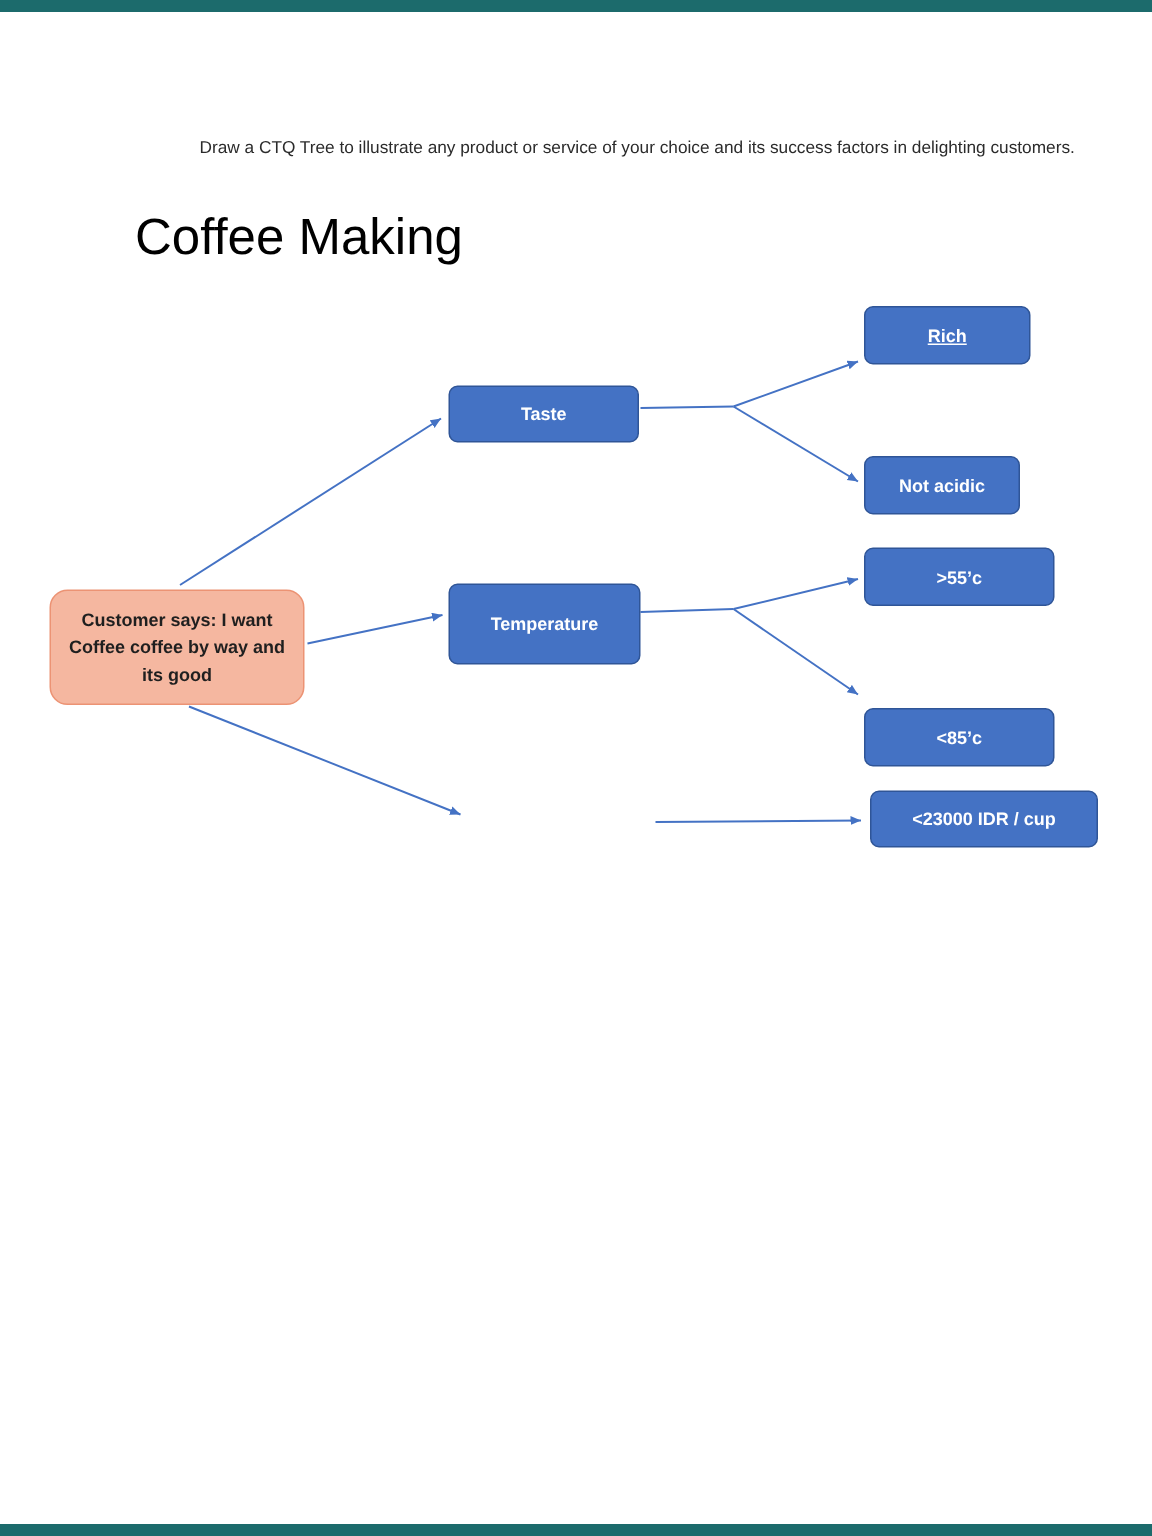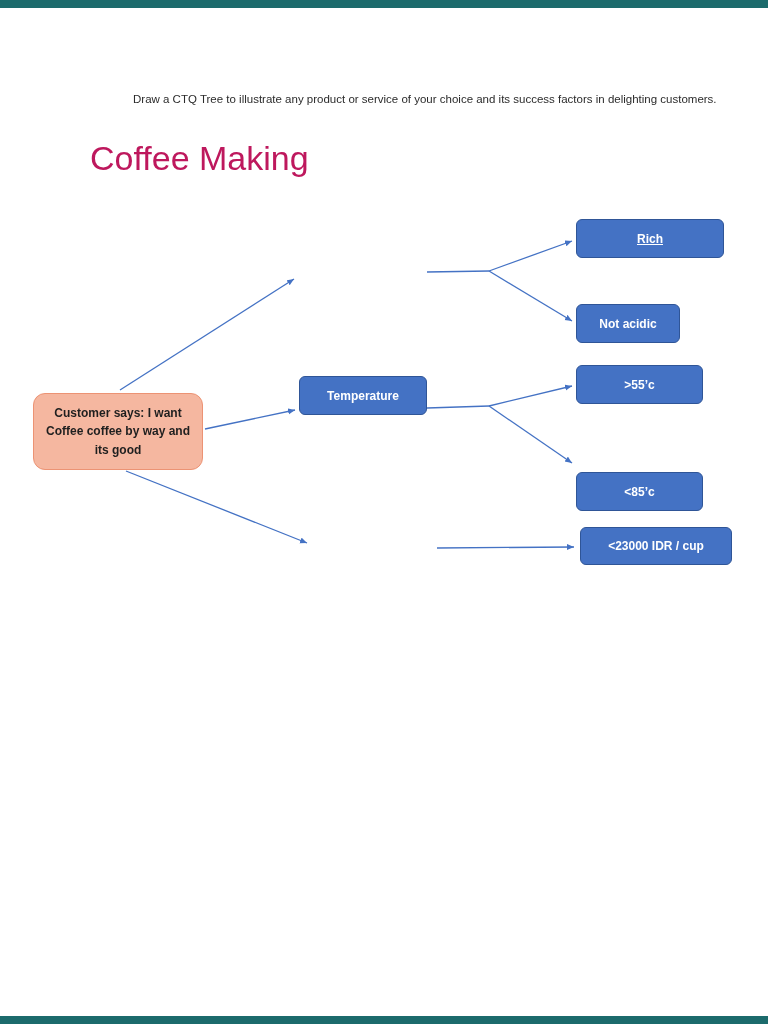--- a/index.html
+++ b/index.html
@@ -21,21 +21,21 @@
   .band{position:absolute;left:0;width:768px;height:8px;background:var(--band);}
   .band.top{top:0;}
   .band.bottom{bottom:0;}
 
   .instructions{
     position:absolute;left:92px;top:91px;width:585px;
     font-size:11.5px;line-height:1.45;color:#2b2b2b;margin-left:41px;
   }
   .doc-title{
     position:absolute;left:90px;top:139px;
-    font-size:34px;font-weight:400;color:#be185d;
+    font-size:34px;font-weight:400;color:#000000;
   }
 
   svg.connectors{
     position:absolute;left:0;top:0;width:768px;height:1024px;
     pointer-events:none;
   }
   .connector{stroke:var(--connector);stroke-width:1.3;fill:none;}
   .arrowhead{fill:var(--connector);}
 
   .node{
@@ -59,23 +59,23 @@
     color:#1f1f1f;
     font-size:12px;
     line-height:1.55;
     padding:4px 8px;
   }
   .node.root .label{white-space:pre-line;}
 
   
   #node-root{left:33px;top:393px;width:170px;height:77px;}
   #node-taste{left:299px;top:257px;width:127px;height:38px;}
-  #node-temperature{left:299px;top:376px;width:128px;height:39px;}
+  #node-temperature{left:299px;top:389px;width:128px;height:54px;}
   #node-cost{left:311px;top:529px;width:126px;height:38px;}
-  #node-rich{left:576px;top:219px;width:148px;height:39px;text-decoration:underline;}
+  #node-rich{left:576px;top:204px;width:111px;height:39px;text-decoration:underline;}
   #node-not-acidic{left:576px;top:304px;width:104px;height:39px;}
   #node-gt55c{left:576px;top:365px;width:127px;height:39px;}
   #node-lt85c{left:576px;top:444px;width:127px;height:39px;margin-top:28px;}
   #node-cost-target{left:580px;top:527px;width:152px;height:38px;}
 </style>
 </head>
 <body>
 
 <div id="page">
 
@@ -106,20 +106,23 @@
 
     <line class="connector" x1="437" y1="548" x2="574" y2="547" marker-end="url(#arrow)"></line>
   </svg>
 
   <div class="node root" id="node-root">
     <span class="label">Customer says: I want
 Coffee coffee by way and
 its  good</span>
   </div>
 
+  <div class="node blue" id="node-taste">
+    <span class="label">Taste</span>
+  </div>
   <div class="node blue" id="node-temperature">
     <span class="label">Temperature</span>
   </div>
 
   <div class="node blue" id="node-rich">
     <span class="label">Rich</span>
   </div>
   <div class="node blue" id="node-not-acidic">
     <span class="label">Not acidic</span>
   </div>

